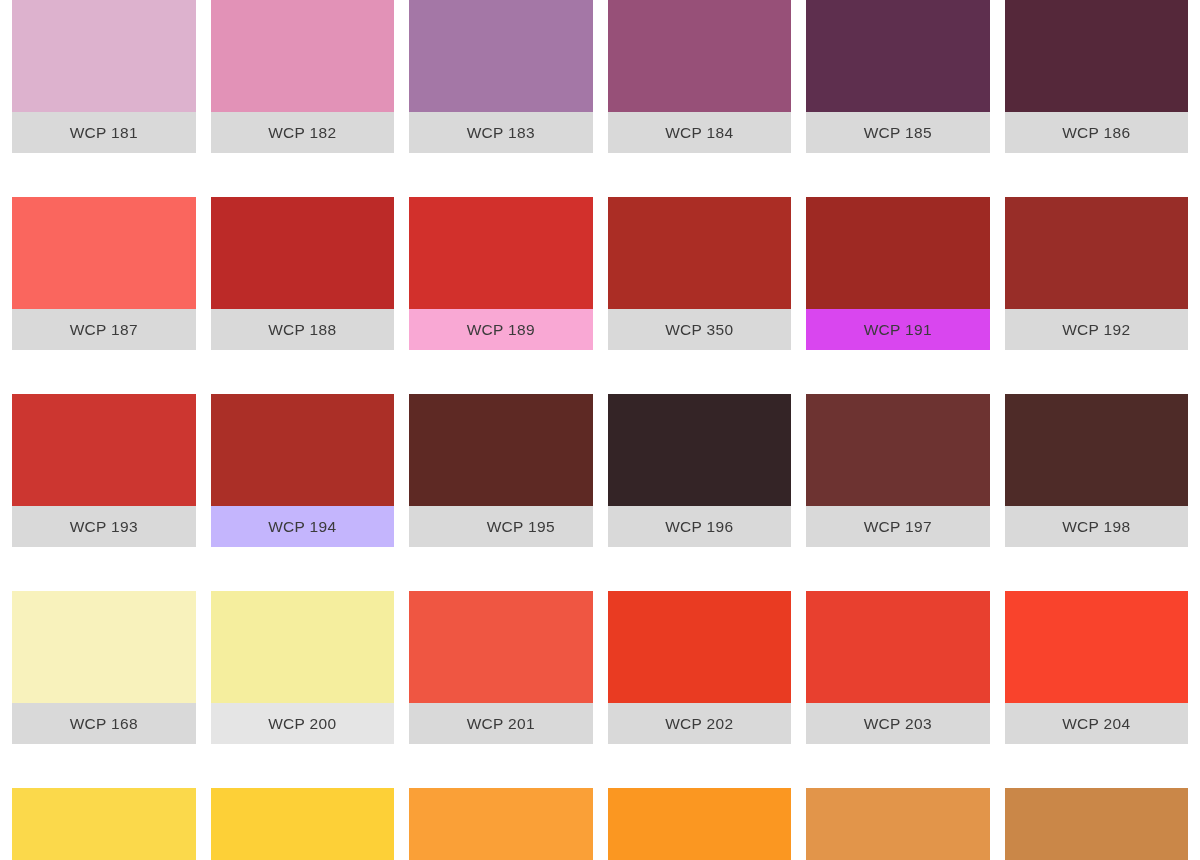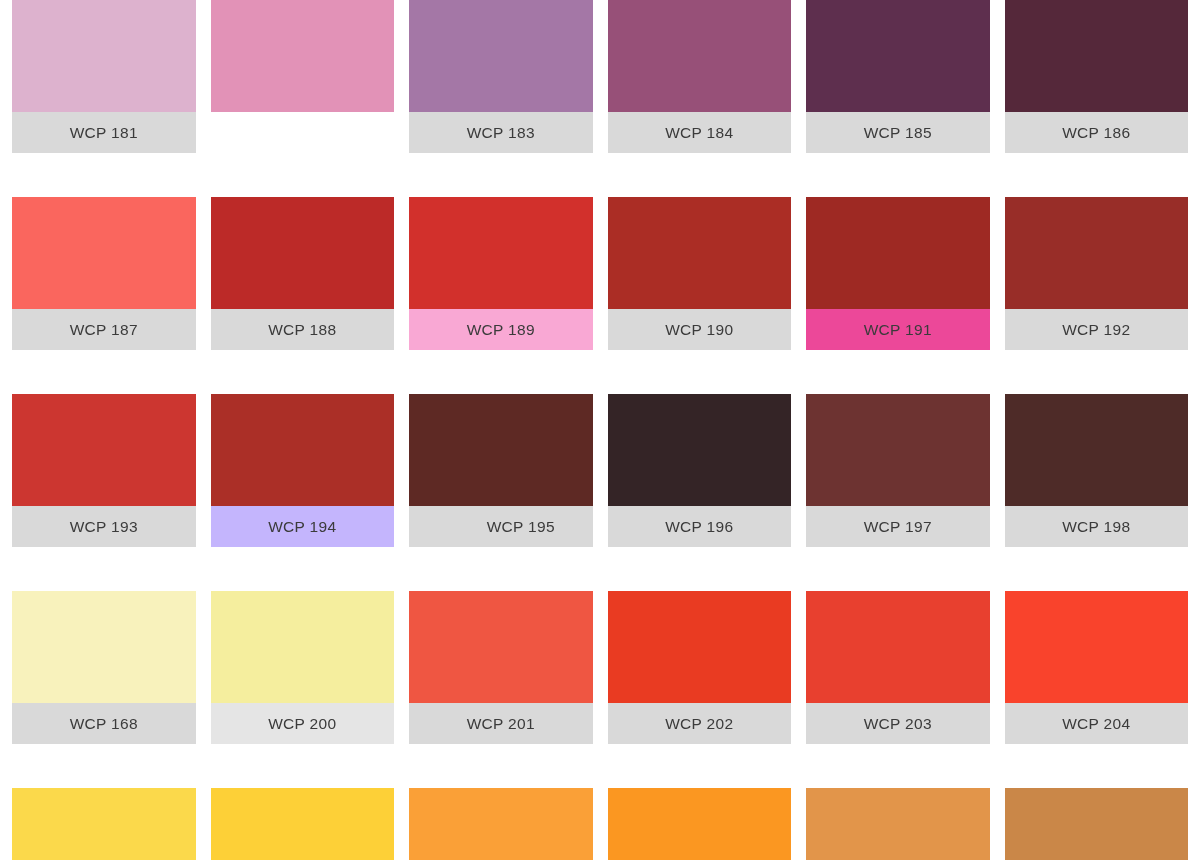--- a/index.html
+++ b/index.html
@@ -66,20 +66,23 @@
 
 <div id="swatch-grid">
     <div class="swatch-card">
       <div class="swatch-color" style="background-color: rgb(221, 178, 206);"></div>
       <div class="swatch-label-band" style="background-color: rgb(217, 217, 217);">
         <span class="swatch-label" style="color: rgb(59, 59, 59);">WCP 181</span>
       </div>
     </div>
     <div class="swatch-card">
       <div class="swatch-color" style="background-color: rgb(226, 146, 183);"></div>
+      <div class="swatch-label-band" style="background-color: rgb(217, 217, 217);">
+        <span class="swatch-label" style="color: rgb(59, 59, 59);">WCP 182</span>
+      </div>
     </div>
     <div class="swatch-card">
       <div class="swatch-color" style="background-color: rgb(164, 119, 166);"></div>
       <div class="swatch-label-band" style="background-color: rgb(217, 217, 217);">
         <span class="swatch-label" style="color: rgb(59, 59, 59);">WCP 183</span>
       </div>
     </div>
     <div class="swatch-card">
       <div class="swatch-color" style="background-color: rgb(151, 80, 120);"></div>
       <div class="swatch-label-band" style="background-color: rgb(217, 217, 217);">
@@ -112,26 +115,26 @@
     </div>
     <div class="swatch-card">
       <div class="swatch-color" style="background-color: rgb(210, 48, 44);"></div>
       <div class="swatch-label-band" style="background-color: #f9a8d4;">
         <span class="swatch-label" style="color: rgb(59, 59, 59);">WCP 189</span>
       </div>
     </div>
     <div class="swatch-card">
       <div class="swatch-color" style="background-color: rgb(171, 45, 37);"></div>
       <div class="swatch-label-band" style="background-color: rgb(217, 217, 217);">
-        <span class="swatch-label" style="color: rgb(59, 59, 59);">WCP 190</span>
+        <span class="swatch-label" style="color: rgb(59, 59, 59);">WCP 350</span>
       </div>
     </div>
     <div class="swatch-card">
       <div class="swatch-color" style="background-color: rgb(158, 41, 35);"></div>
-      <div class="swatch-label-band" style="background-color: #ec4899;">
+      <div class="swatch-label-band" style="background-color: #d946ef;">
         <span class="swatch-label" style="color: rgb(59, 59, 59);">WCP 191</span>
       </div>
     </div>
     <div class="swatch-card">
       <div class="swatch-color" style="background-color: rgb(152, 45, 40);"></div>
       <div class="swatch-label-band" style="background-color: rgb(217, 217, 217);">
         <span class="swatch-label" style="color: rgb(59, 59, 59);">WCP 192</span>
       </div>
     </div>
     <div class="swatch-card">

